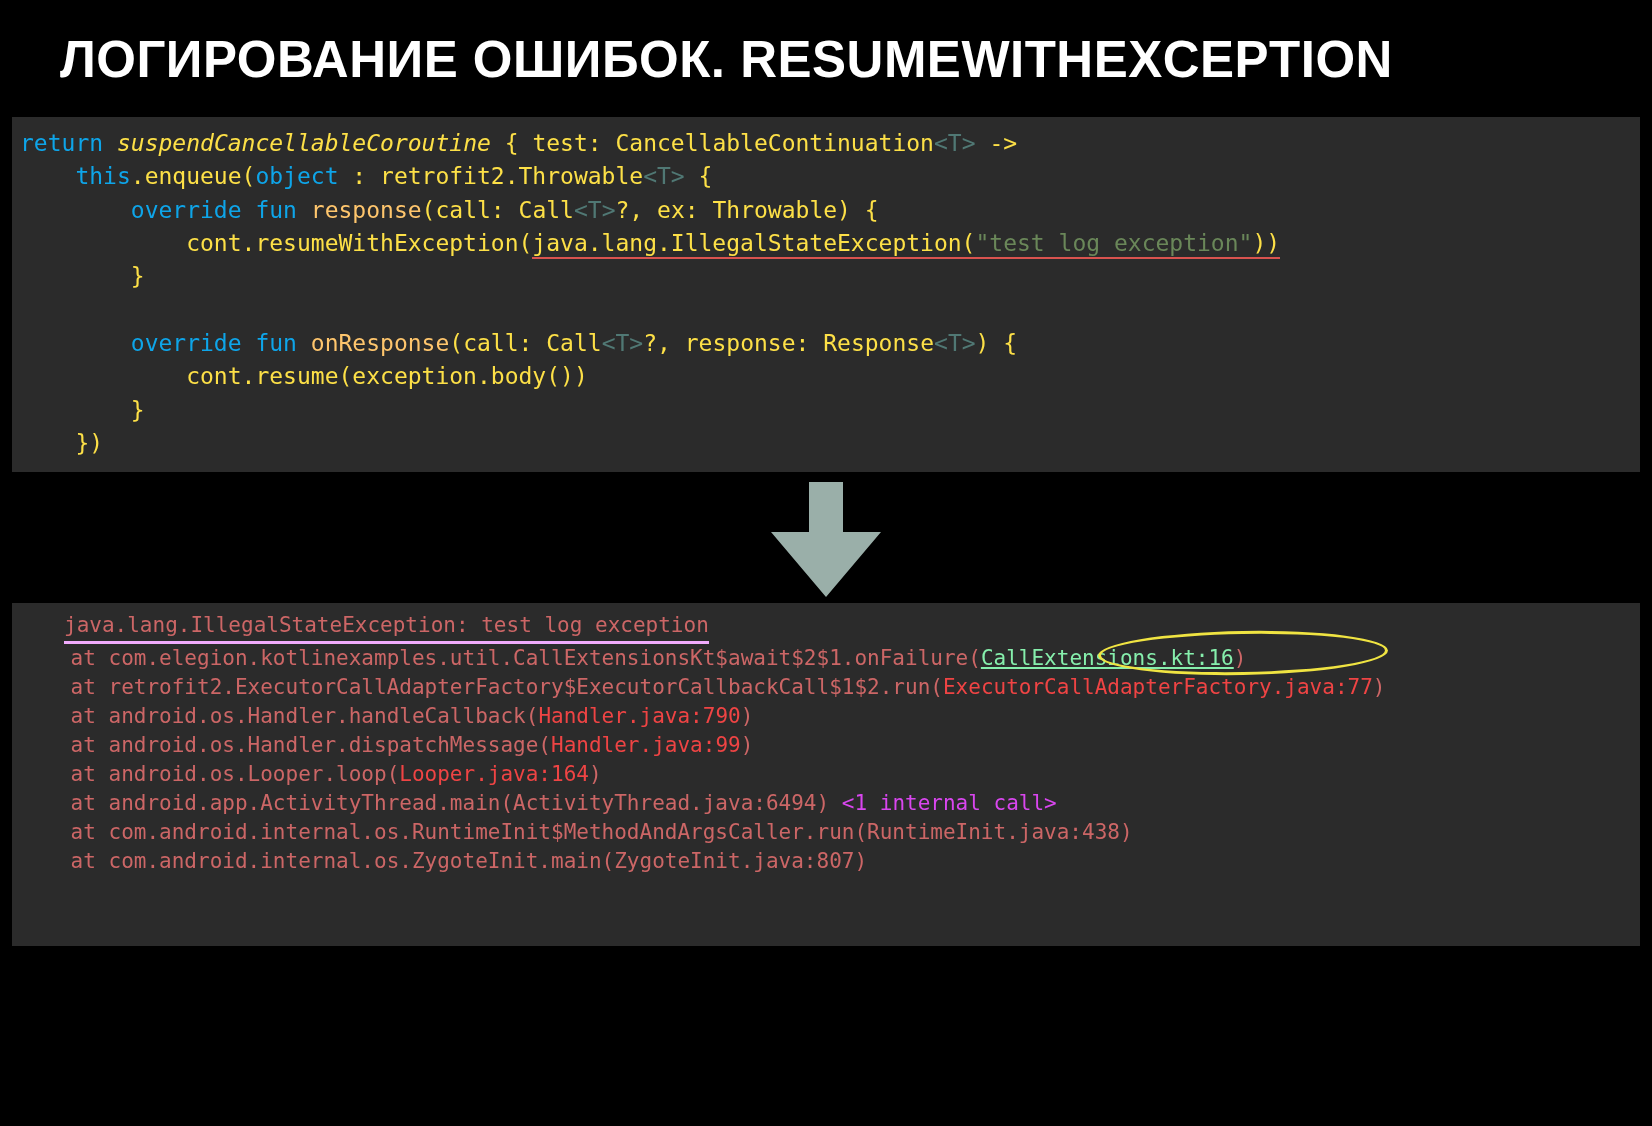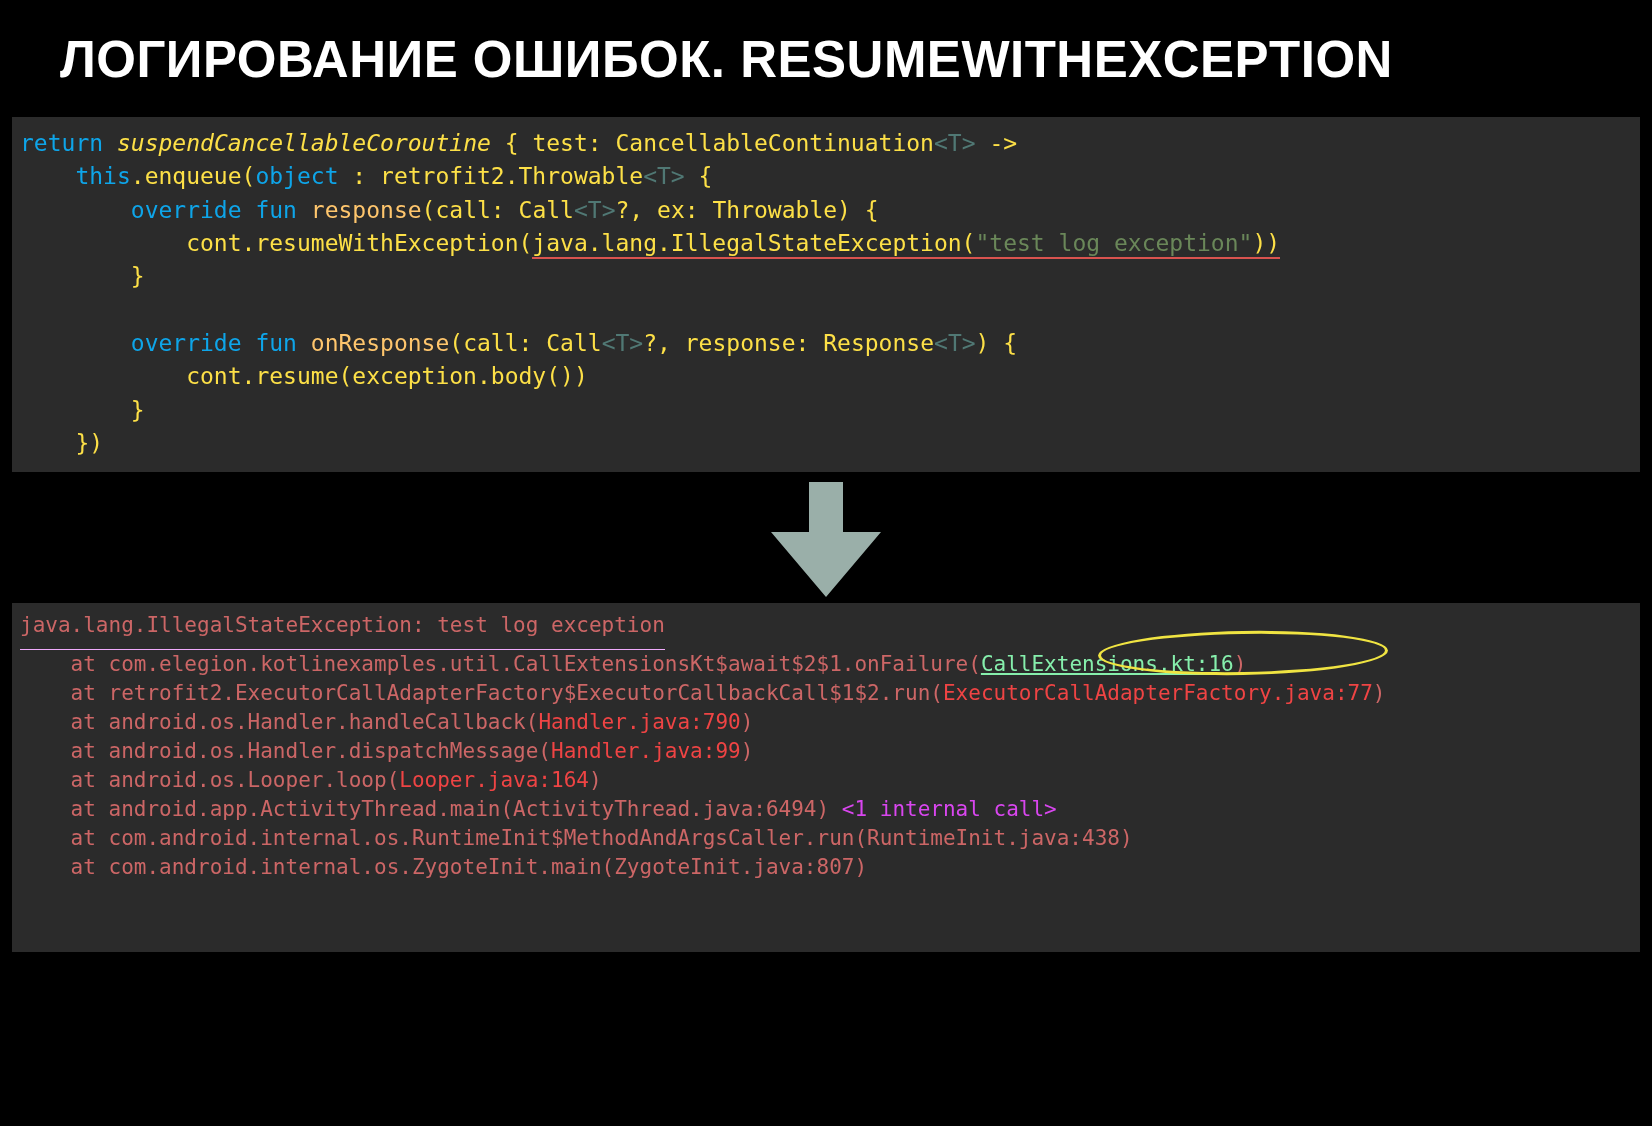--- a/index.html
+++ b/index.html
@@ -57,23 +57,24 @@
     padding: 8px 8px 12px 8px;
     margin: 0 -48px;
     white-space: pre;
     color: #cc6666;
     position: relative;
   }
   .log-head {
     color: #cc6666;
   }
   .yellow-under {
-    border-bottom: 1px solid #f0abfc;
+    border-bottom: 3px solid #f0abfc;
     display: inline-block;
-    padding-bottom: 9px;
+    padding-bottom: 1px;
+    margin-left: 44px;
   }
   .file-link {
     color: #86efac;
     text-decoration: underline;
   }
   .file-grey {
     color: #ef4444;
   }
   .grey-hint {
     color: #d946ef;

